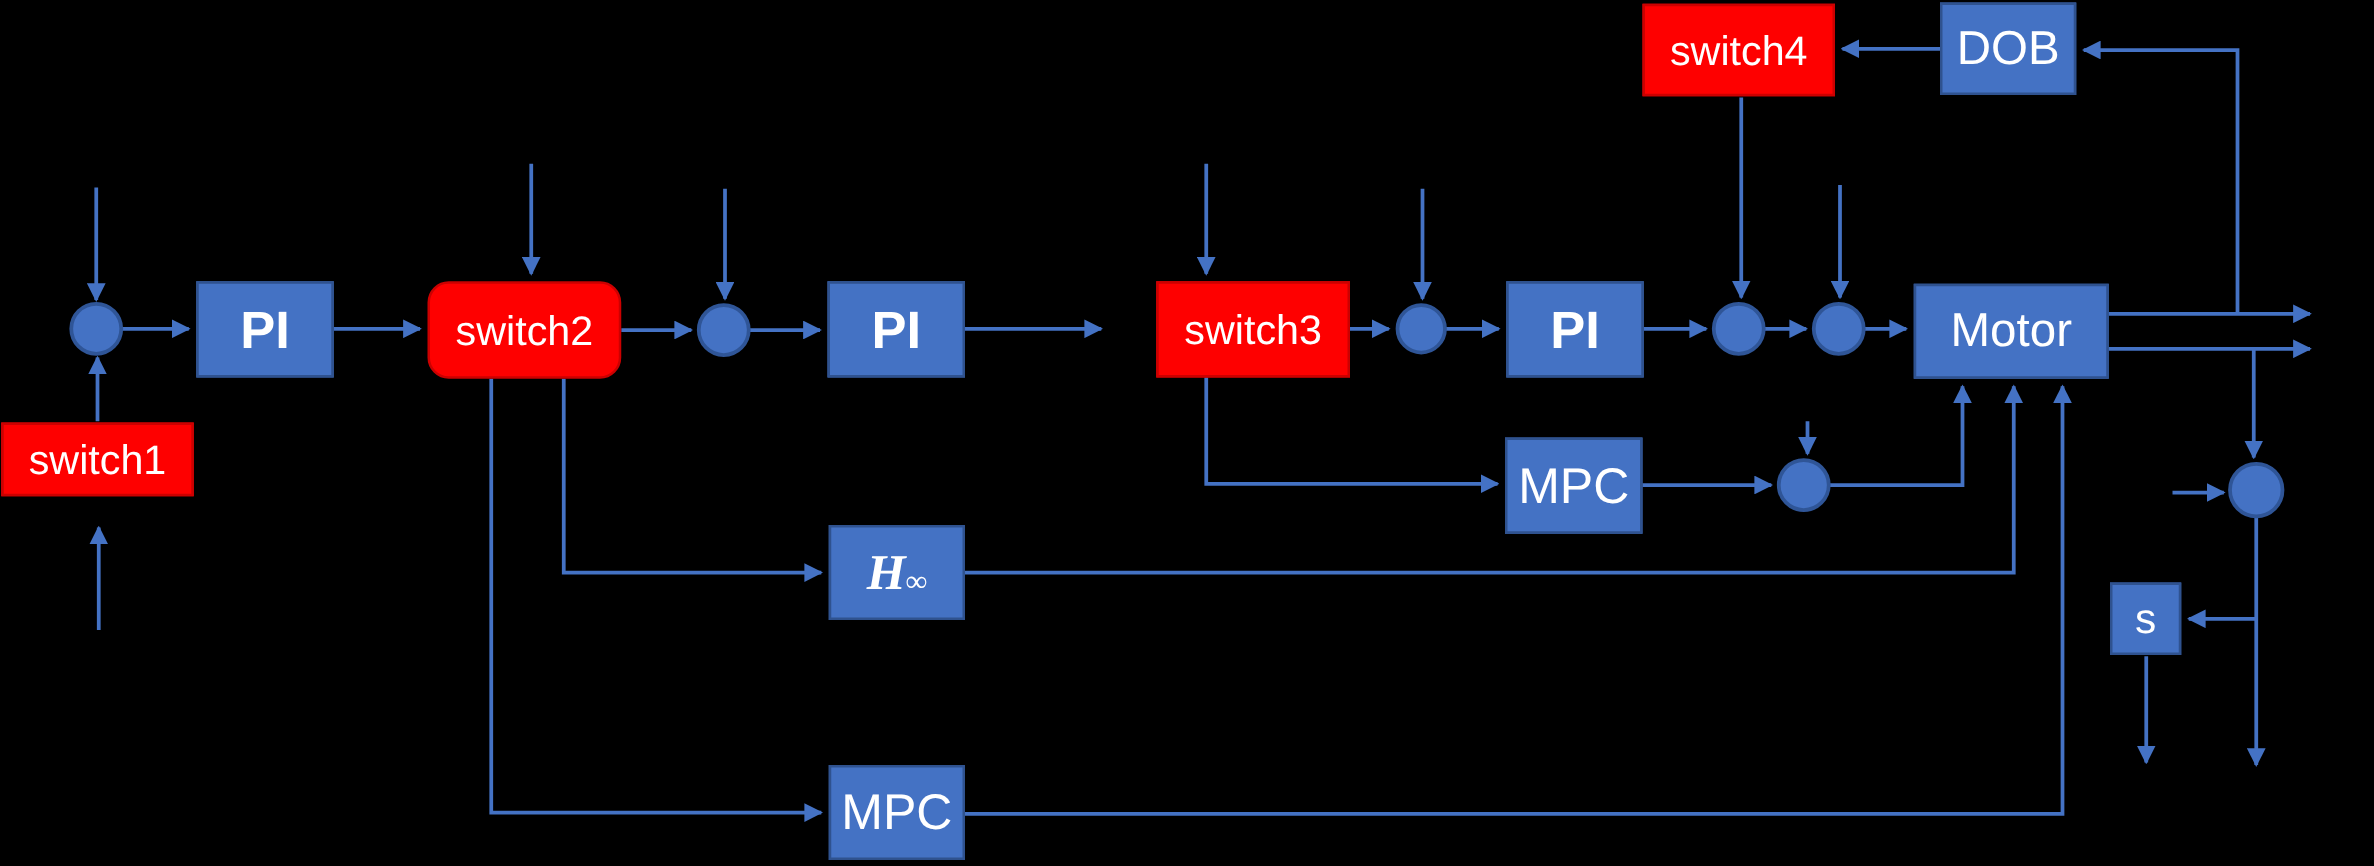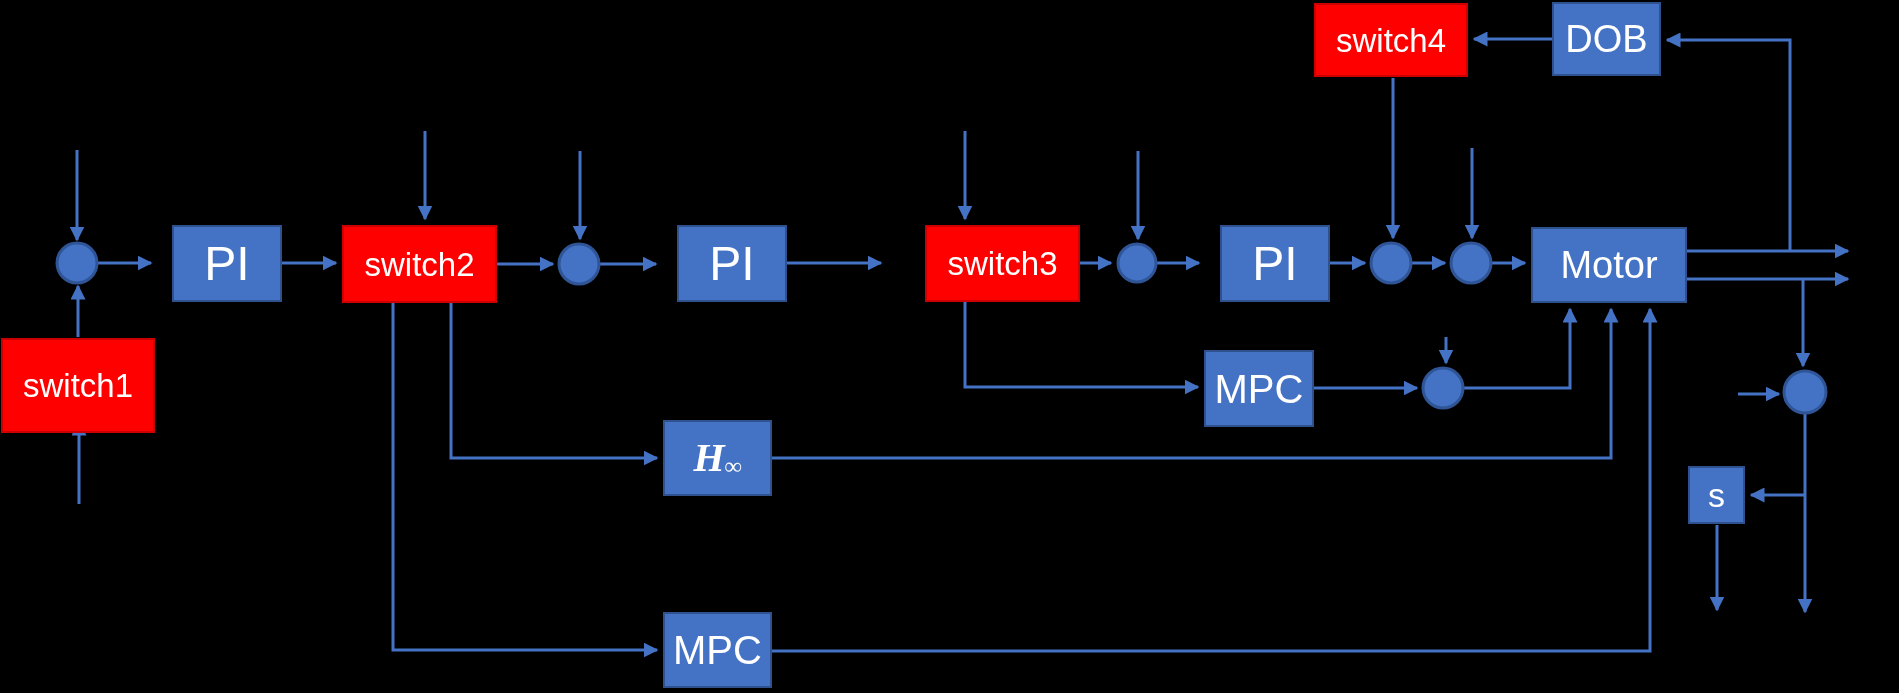--- a/index.html
+++ b/index.html
@@ -14,21 +14,21 @@
   .block{
     position:absolute;
     display:flex;align-items:center;justify-content:center;
     color:#fff;
     box-sizing:border-box;
     text-align:center;
     line-height:1;
   }
   .blue{background:#4472C4;border:2px solid #2F528F;}
   .red{background:#FE0000;border:2px solid #CC0000;}
-  .fs-pi{font-size:48px;font-weight:400;margin-left:15px;}
+  .fs-pi{font-size:42px;font-weight:700;}
   .fs-switch{font-size:33px;font-weight:300;}
   .fs-big{font-size:38px;font-weight:300;}
   .fs-mpc{font-size:40px;font-weight:300;}
   .fs-s{font-size:34px;font-weight:300;}
   .hinf-main{
     font-family:"Liberation Serif", serif;
     font-style:italic;font-weight:bold;font-size:40px;
   }
   .hinf-sub{
     font-family:"Liberation Serif", serif;
@@ -102,25 +102,25 @@
       <circle cx="1471" cy="263" r="20"></circle>
       <circle cx="1443" cy="388" r="20"></circle>
       <circle cx="1805" cy="392" r="21"></circle>
     </g>
   </svg>
 
   <div class="block blue fs-pi" style="left:157px;top:225px;width:110px;height:77px;">
     <span>PI</span>
   </div>
 
-  <div class="block red fs-switch" style="left:1px;top:338px;width:154px;height:95px;">
+  <div class="block red fs-switch" style="left:1px;top:338px;width:154px;height:59px;">
     <span>switch1</span>
   </div>
 
-  <div class="block red fs-switch" style="left:342px;top:225px;width:155px;height:78px;">
+  <div class="block red fs-switch" style="left:342px;top:225px;width:155px;height:78px;border-radius:17px;">
     <span>switch2</span>
   </div>
 
   <div class="block blue fs-pi" style="left:662px;top:225px;width:110px;height:77px;">
     <span>PI</span>
   </div>
 
   <div class="block red fs-switch" style="left:925px;top:225px;width:155px;height:77px;">
     <span>switch3</span>
   </div>

